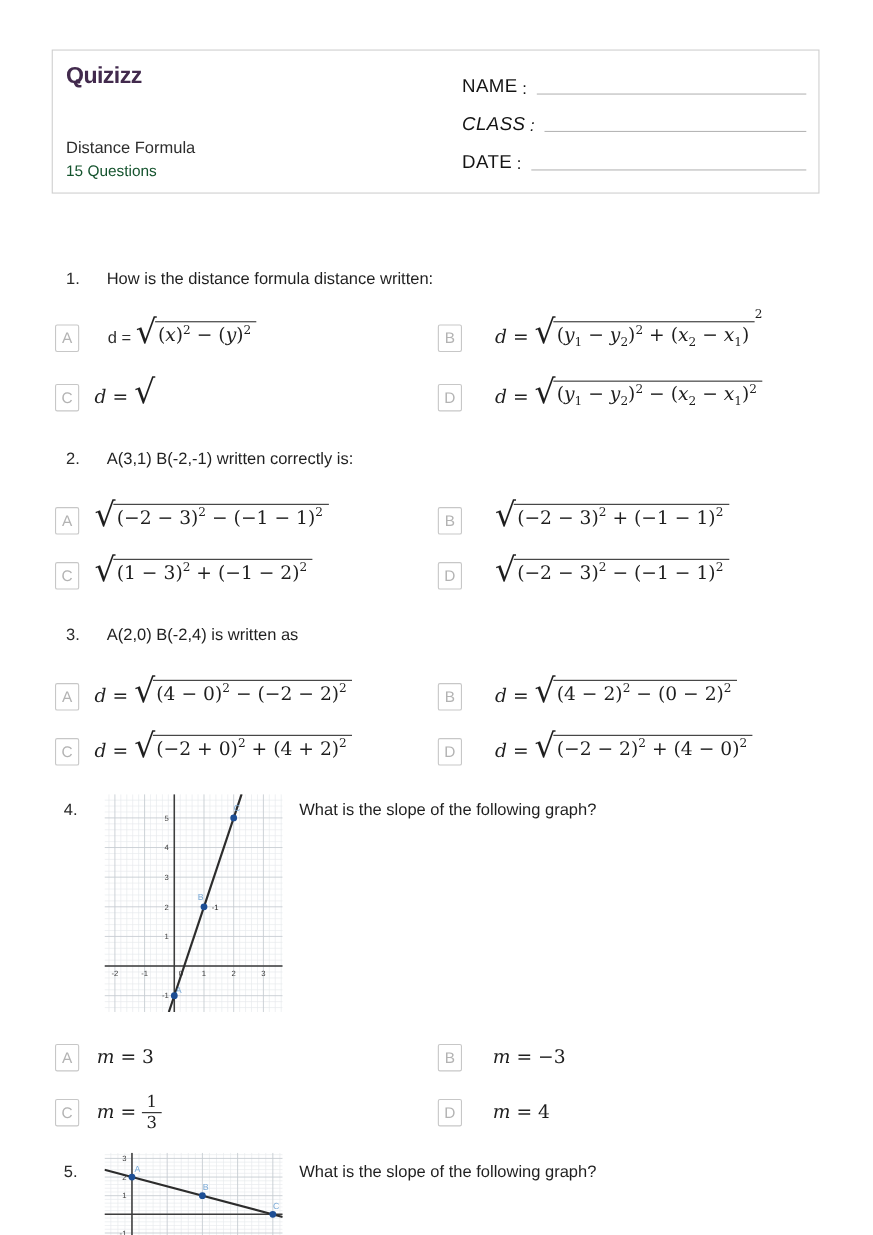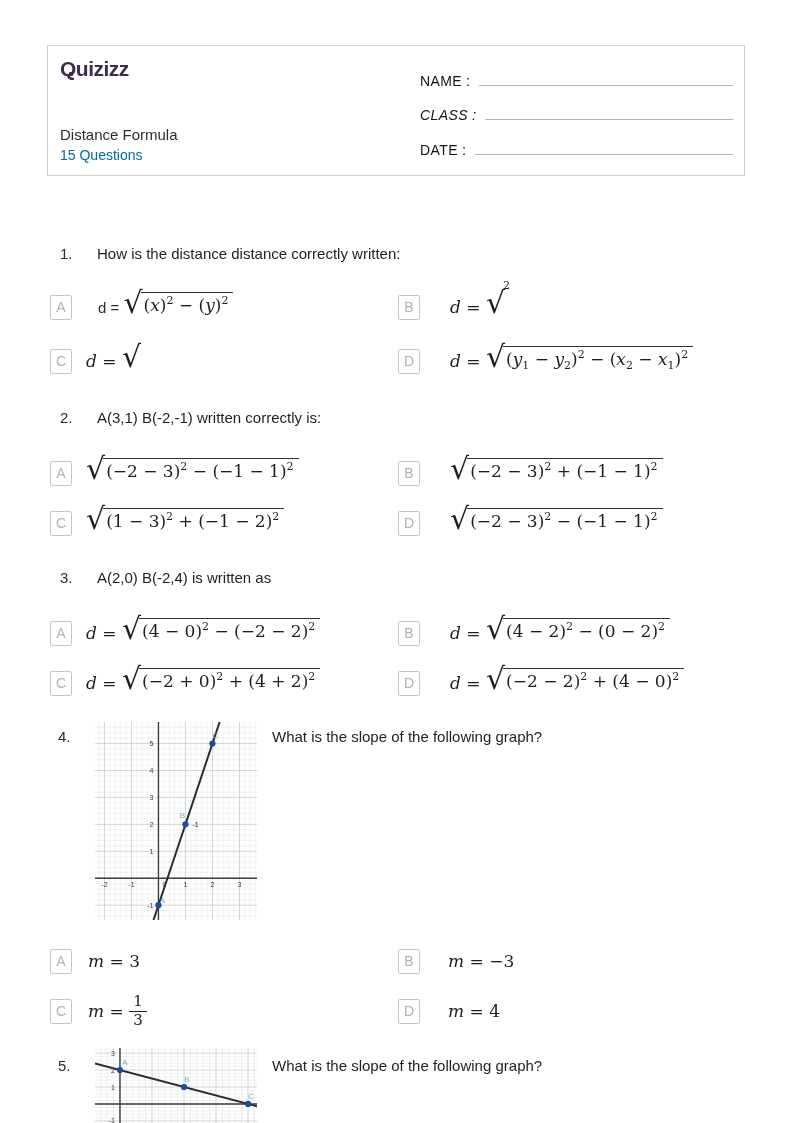--- a/index.html
+++ b/index.html
@@ -6,23 +6,23 @@
   .page{position:relative;width:794px;height:1123px;background:#ffffff;overflow:hidden;
         font-family:"Liberation Sans",sans-serif;color:#222;}
 
   
   .header-box{position:absolute;left:47px;top:45px;width:698px;height:131px;
               border:1px solid #cfcfcf;box-sizing:border-box;background:#fff;}
   .logo{position:absolute;left:60px;top:57px;font-size:21px;font-weight:bold;
         letter-spacing:-0.5px;color:#422a4d;}
   .logo-dot{position:absolute;left:9px;top:15px;width:4px;height:4px;background:#422a4d;border-radius:1px;}
   .ws-title{position:absolute;left:60px;top:126px;font-size:15px;color:#2d2d2d;}
-  .ws-sub{position:absolute;left:60px;top:147px;font-size:14px;color:#0369a1;}
+  .ws-sub{position:absolute;left:60px;top:147px;font-size:14px;color:#14532d;}
   .field{position:absolute;left:420px;width:313px;height:21px;display:flex;align-items:flex-end;}
-  .flabel{font-size:14px;color:#141414;letter-spacing:0.4px;}
+  .flabel{font-size:17px;color:#141414;letter-spacing:0.4px;}
   .fcolon{font-size:15px;color:#141414;margin-left:4px;}
   .fline{flex:1;border-bottom:1px solid #b6b6b6;margin:0 0 3px 9px;height:1px;}
 
   
   .qnum{position:absolute;font-size:15px;color:#2a2a2a;line-height:20px;}
   .qtext{position:absolute;font-size:15px;color:#1f1f1f;line-height:20px;}
 
   .opt{position:absolute;height:50px;display:flex;align-items:center;}
   .g14{gap:14px}.g16{gap:16px}.g26{gap:26px}.g28{gap:28px}.g30{gap:30px}
   .obox{width:22px;height:25px;border:1px solid #c7c7c7;border-radius:2px;box-sizing:border-box;
@@ -71,28 +71,28 @@
       <span class="fcolon">:</span>
     <span class="fline"></span>
   </div>
   <div class="field" style="top:137px;">
     <span class="flabel">DATE</span>
       <span class="fcolon">:</span>
     <span class="fline"></span>
   </div>
 
   <div class="qnum" style="left:60px;top:244px;">1.</div>
-  <div class="qtext" style="left:97px;top:244px;">How is the distance distance correctly written:</div>
+  <div class="qtext" style="left:97px;top:244px;">How is the distance formula distance written:</div>
   <div class="opt g26" style="left:50px;top:282px;">
     <span class="obox">A</span>
     <span class="formula"><span class="mplain"><i>d</i> = </span><span class="sqrt"><span class="rsign">√</span><span class="rbar">(<i>x</i>)<sup>2</sup> − (<i>y</i>)<sup>2</sup></span></span></span>
   </div>
   <div class="opt g30" style="left:398px;top:282px;">
     <span class="obox">B</span>
-    <span class="formula"><i>d</i> = <span class="sqrt"><span class="rsign">√</span></span><sup>2</sup></span>
+    <span class="formula"><i>d</i> = <span class="sqrt"><span class="rsign">√</span><span class="rbar">(<i>y</i><sub>1</sub> − <i>y</i><sub>2</sub>)<sup>2</sup> + (<i>x</i><sub>2</sub> − <i>x</i><sub>1</sub>)</span></span><sup>2</sup></span>
   </div>
   <div class="opt g14" style="left:50px;top:336px;">
     <span class="obox">C</span>
     <span class="formula"><i>d</i> = <span class="sqrt"><span class="rsign">√</span></span></span>
   </div>
   <div class="opt g30" style="left:398px;top:336px;">
     <span class="obox">D</span>
     <span class="formula"><i>d</i> = <span class="sqrt"><span class="rsign">√</span><span class="rbar">(<i>y</i><sub>1</sub> − <i>y</i><sub>2</sub>)<sup>2</sup> − (<i>x</i><sub>2</sub> − <i>x</i><sub>1</sub>)<sup>2</sup></span></span></span>
   </div>
 

